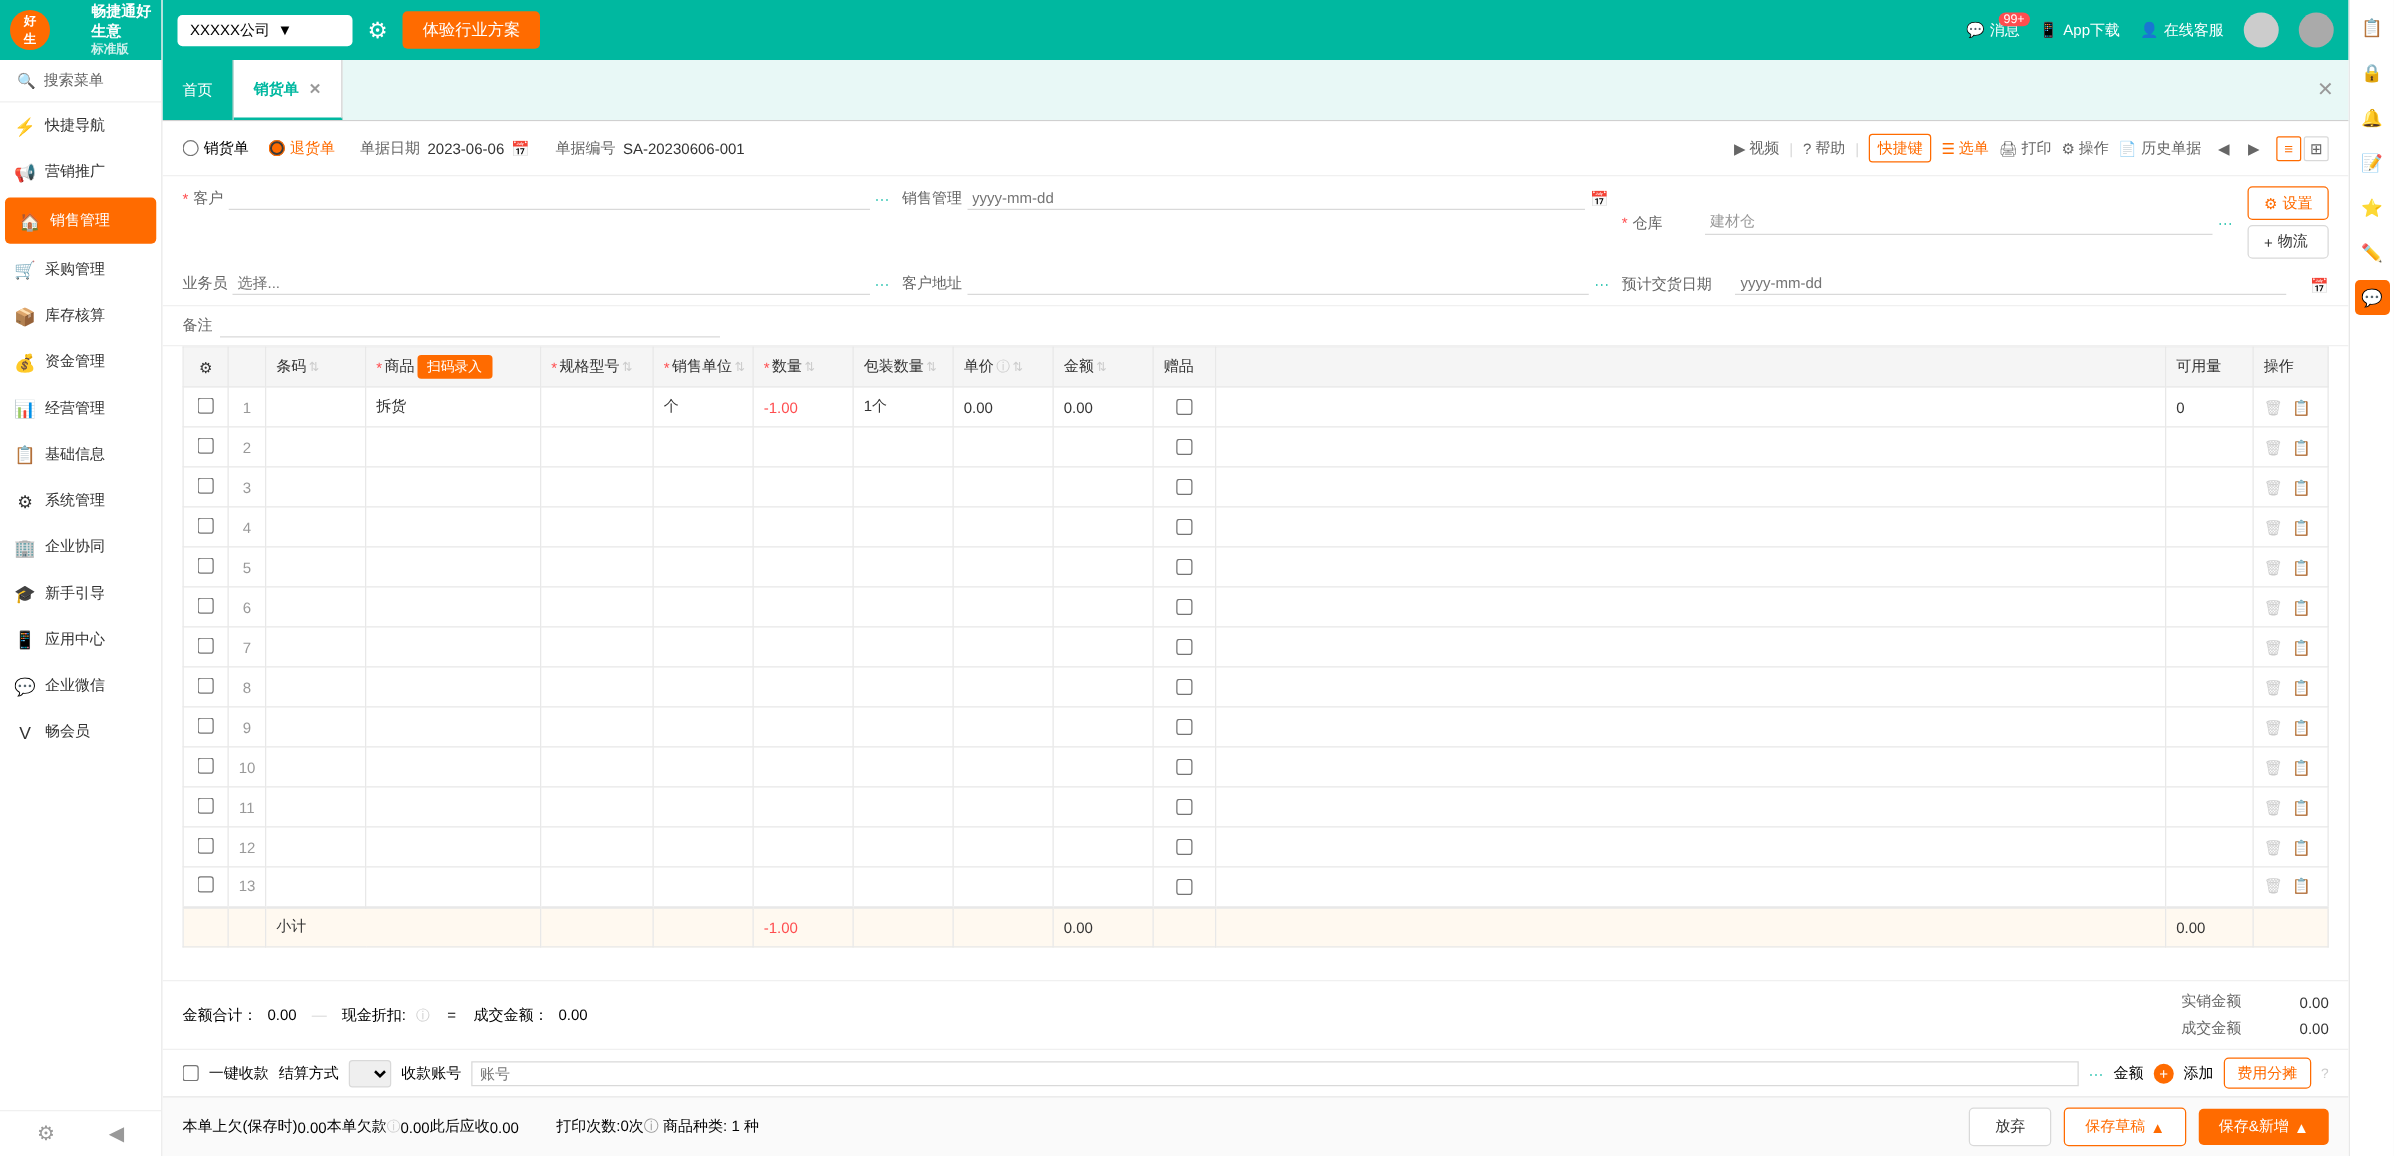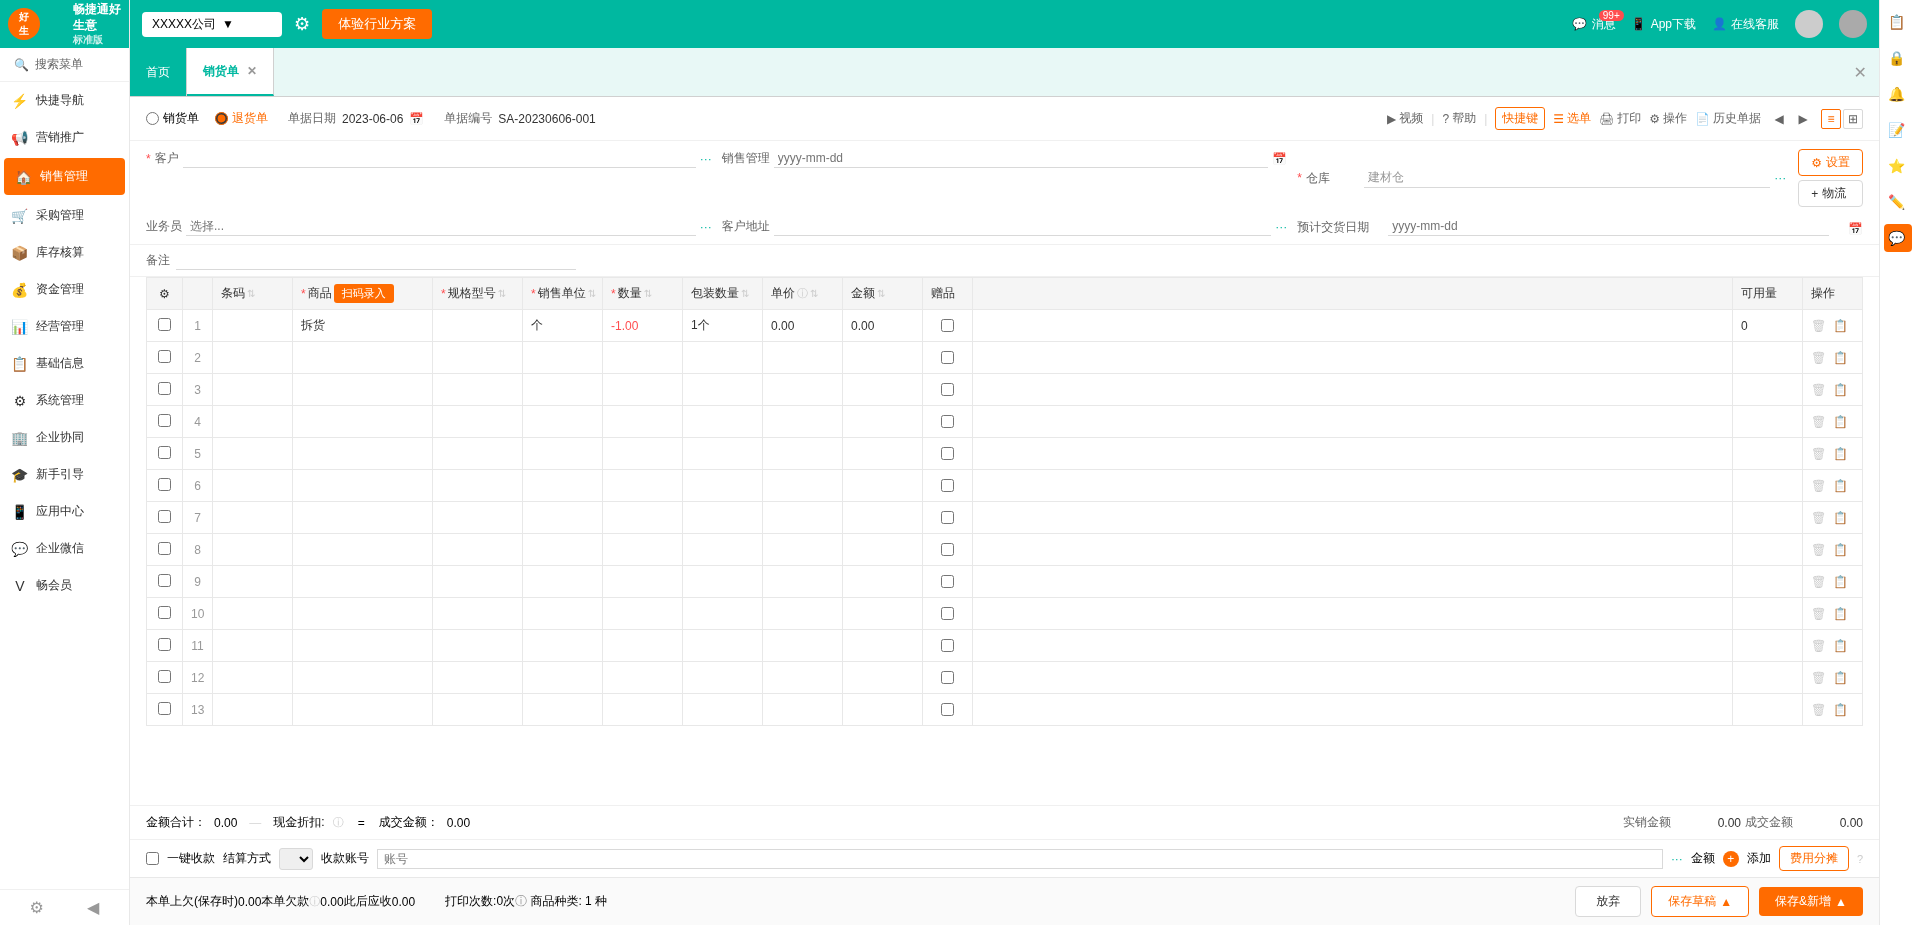--- a/index.html
+++ b/index.html
@@ -78,21 +78,21 @@
     .footer-payment { padding: 6px 16px; display: flex; align-items: center; gap: 8px; border-top: 1px solid #f0f0f0; flex-shrink: 0; }
     .footer-bottom { padding: 8px 16px; display: flex; align-items: center; background: #fafafa; border-top: 1px solid #e8e8e8; flex-shrink: 0; }
     .footer-bottom-left { display: flex; align-items: center; }
     .footer-bottom-right { margin-left: auto; display: flex; align-items: center; gap: 10px; }
     .btn-discard { background: white; border: 1px solid #d9d9d9; color: #333; border-radius: 4px; padding: 6px 20px; cursor: pointer; }
     .btn-save-draft { background: white; border: 1px solid #ff6b00; color: #ff6b00; border-radius: 4px; padding: 6px 16px; cursor: pointer; display: flex; align-items: center; gap: 4px; }
     .btn-save-new { background: #ff6b00; color: white; border: none; border-radius: 4px; padding: 6px 16px; cursor: pointer; display: flex; align-items: center; gap: 4px; }
     .add-btn { background: #ff6b00; color: white; border: none; border-radius: 50%; width: 16px; height: 16px; display: flex; align-items: center; justify-content: center; cursor: pointer; font-size: 12px; }
     .fee-btn { background: white; border: 1px solid #ff6b00; color: #ff6b00; border-radius: 4px; padding: 3px 10px; cursor: pointer; }
     .checkbox-cell { display: flex; justify-content: center; }
-    .summary-right { display: flex; flex-direction: row; margin-left: auto; gap: 4px; text-align: right; }
+    .summary-right { display: flex; flex-direction: column; margin-left: auto; gap: 4px; text-align: right; }
     .summary-row { display: flex; justify-content: flex-end; gap: 10px; align-items: center; }
     .summary-label { color: #666; }
     .summary-value { color: #333; min-width: 60px; text-align: right; }
 
     
     .right-panel { width: 36px; background: white; border-left: 1px solid #e8e8e8; display: flex; flex-direction: column; align-items: center; padding: 8px 0; gap: 8px; flex-shrink: 0; }
     .right-panel-btn { width: 28px; height: 28px; display: flex; align-items: center; justify-content: center; cursor: pointer; color: #666; border-radius: 4px; font-size: 14px; }
     .right-panel-btn.orange { background: #ff6b00; color: white; }
 
     
@@ -711,20 +711,35 @@
                   <input type="checkbox" style="">
                 </div>
               </td>
       <td></td>
       <td></td>
       <td>
         <span style="cursor:pointer;color:#ccc;margin-right:4px;">🗑</span>
         <span style="cursor:pointer;color:#ccc;">📋</span>
       </td>
     </tr>
+            <tr class="subtotal-row">
+  <td></td>
+  <td></td>
+  <td colspan="2">小计</td>
+  <td></td>
+  <td></td>
+  <td style="color:#ff4d4f;">-1.00</td>
+  <td></td>
+  <td></td>
+  <td>0.00</td>
+  <td></td>
+  <td></td>
+  <td>0.00</td>
+  <td></td>
+</tr>
           </tbody>
       </table>
     </div>
 
     <div class="footer-calc">
       <span>金额合计：</span>
       <span>0.00</span>
       <span style="color:#d9d9d9;margin:0 4px;">—</span>
       <span>现金折扣:</span>
       <span class="info-icon">ⓘ</span>

